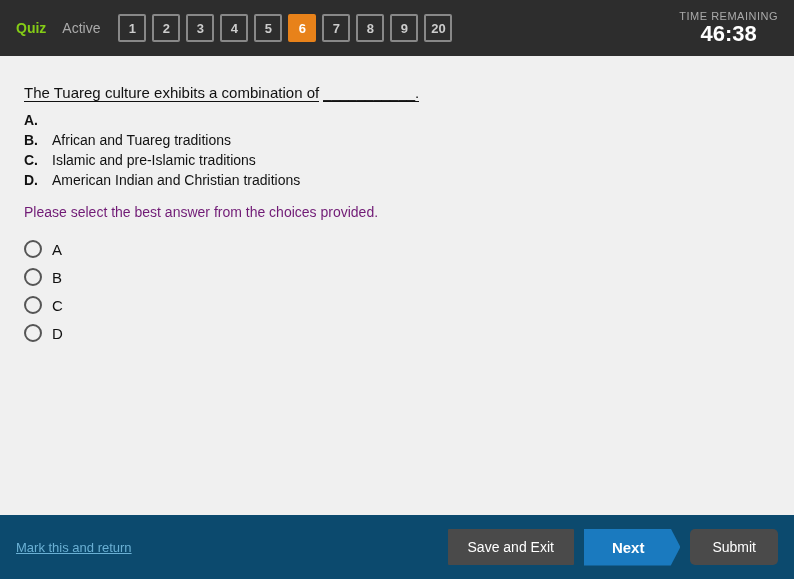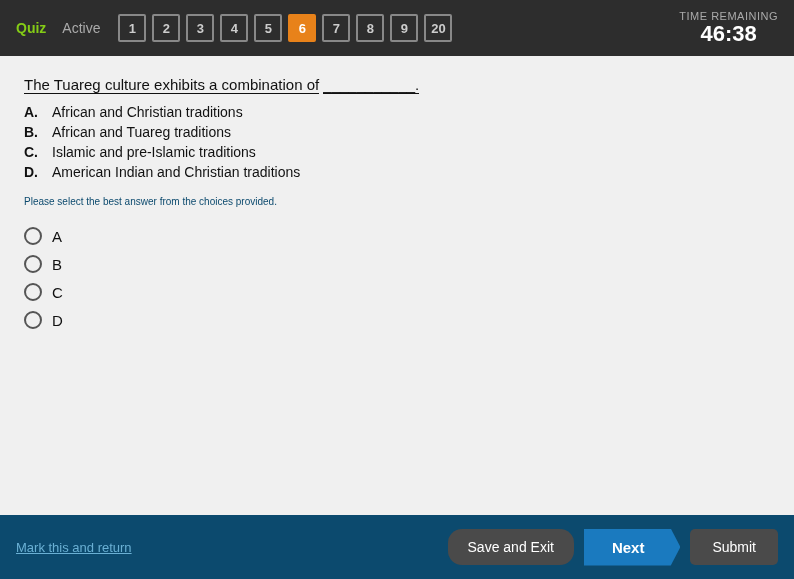--- a/index.html
+++ b/index.html
@@ -69,21 +69,21 @@
       color: white;
       font-size: 22px;
       font-weight: bold;
       line-height: 1.1;
     }
 
     
     .main-content {
       background: #f0f0f0;
       height: calc(579px - 56px - 64px);
-      padding: 20px 24px;
+      padding: 28px 24px;
     }
     .question-text {
       font-size: 15px;
       color: #111;
       margin-bottom: 10px;
     }
     .question-text span {
       border-bottom: 1px solid #111;
       display: inline-block;
       min-width: 80px;
@@ -93,22 +93,22 @@
       gap: 8px;
       font-size: 14px;
       color: #111;
       margin-bottom: 4px;
     }
     .answer-letter {
       font-weight: bold;
       min-width: 20px;
     }
     .instruction-text {
-      font-size: 10px;
-      color: #0c4a6e;
+      font-size: 14px;
+      color: #701a75;
       margin-top: 16px;
       margin-bottom: 20px;
     }
     .radio-options {
       display: flex;
       flex-direction: column;
       gap: 10px;
     }
     .radio-option {
       display: flex;
@@ -145,21 +145,21 @@
       cursor: pointer;
       margin-right: auto;
     }
     .btn-save-exit {
       background: #4a4a4a;
       color: white;
       border: none;
       padding: 10px 20px;
       font-size: 14px;
       cursor: pointer;
-      border-radius: 14px;
+      border-radius: 1px;
     }
     .btn-next {
       background: #1a7abf;
       color: white;
       border: none;
       padding: 10px 28px;
       font-size: 15px;
       font-weight: bold;
       cursor: pointer;
       clip-path: polygon(0 0, 90% 0, 100% 50%, 90% 100%, 0 100%);
@@ -200,21 +200,20 @@
 </div>
 
 <div class="main-content">
   <div class="question-text">
     <span>The Tuareg culture exhibits a combination of</span>
     <span>___________.</span>
   </div>
 
   <div class="answer-option">
     <span class="answer-letter">A.</span>
-    <span>African and Christian traditions</span>
   </div>
   <div class="answer-option">
     <span class="answer-letter">B.</span>
     <span>African and Tuareg traditions</span>
   </div>
   <div class="answer-option">
     <span class="answer-letter">C.</span>
     <span>Islamic and pre-Islamic traditions</span>
   </div>
   <div class="answer-option">

